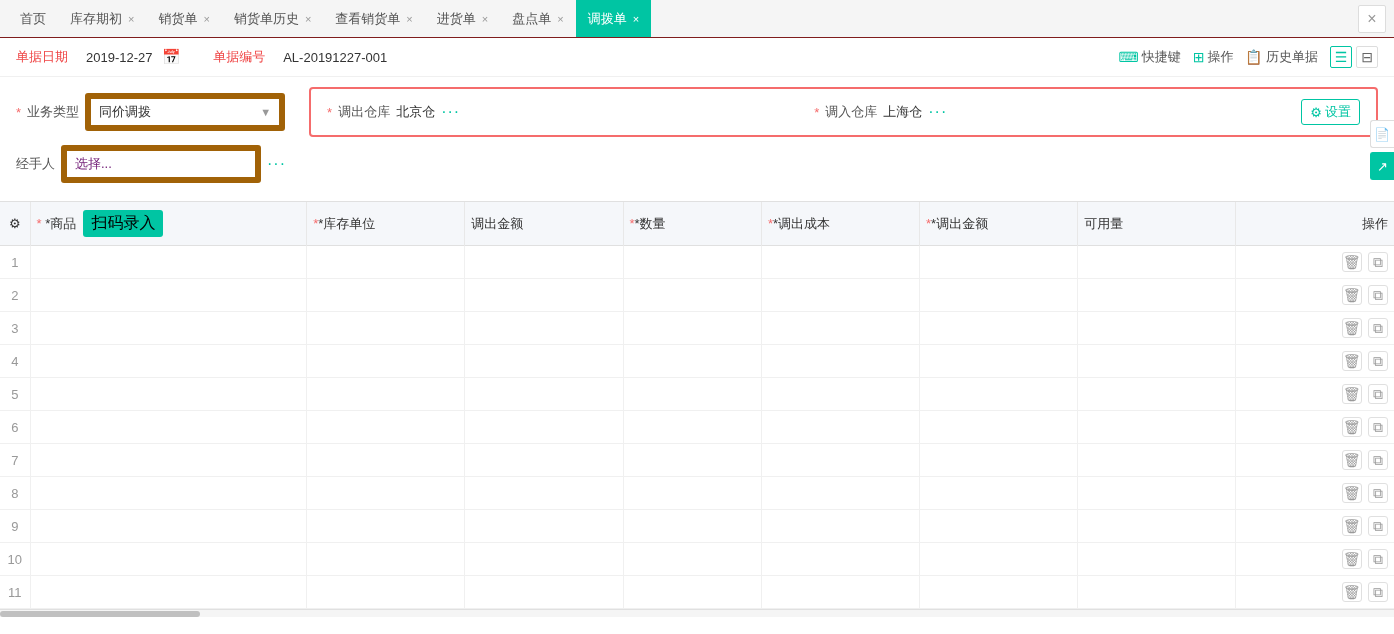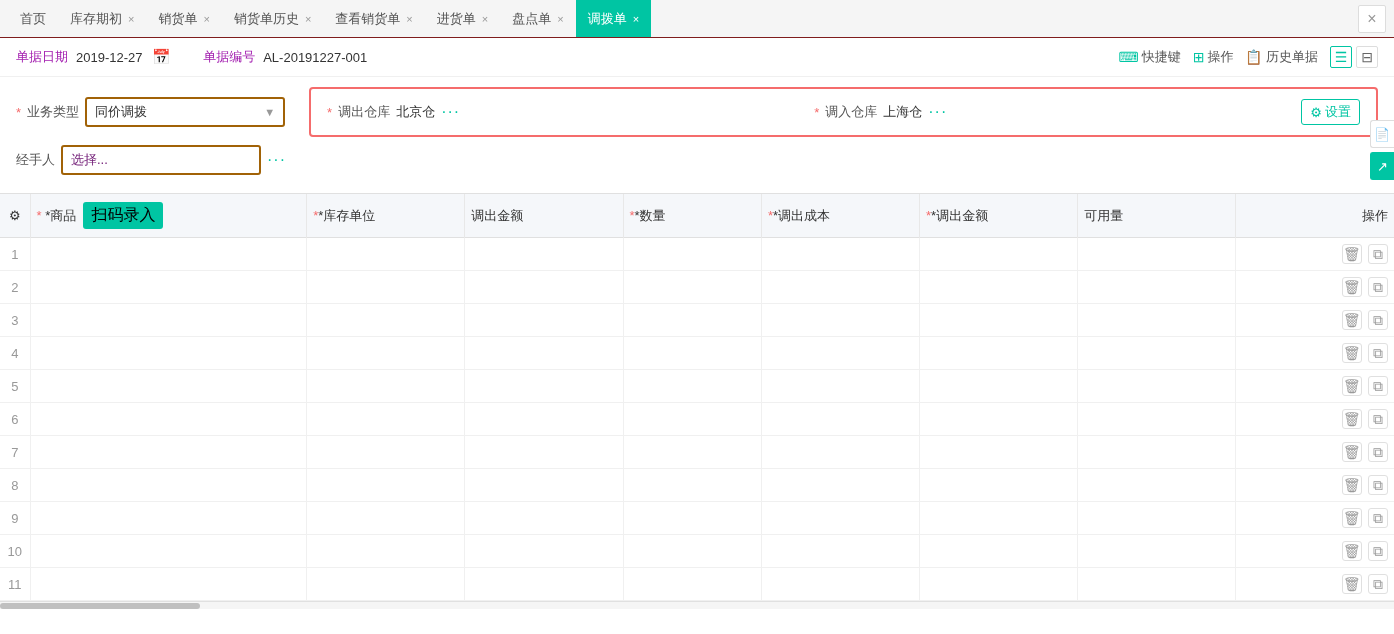--- a/index.html
+++ b/index.html
@@ -56,26 +56,27 @@
     .toolbar {
       display: flex;
       align-items: center;
       padding: 8px 16px;
       gap: 8px;
       border-bottom: 1px solid #f0f0f0;
       background: #fff;
     }
     .toolbar-label {
       font-size: 13px;
-      color: #a21caf;
+      color: #ef4444;
     }
     .toolbar-value {
       font-size: 13px;
       color: #333;
       font-weight: 500;
+      margin-left: 10px;
     }
     .calendar-icon {
       color: #00c5a3;
       cursor: pointer;
       font-size: 15px;
       margin-left: 2px;
     }
     .toolbar-sep {
       margin: 0 8px;
       color: #ccc;
@@ -150,21 +151,21 @@
       font-size: 13px;
     }
     .field-value {
       color: #333;
       font-size: 13px;
     }
     .field-select {
       display: flex;
       align-items: center;
       gap: 4px;
-      border: 2px solid #a16207;
+      border: 6px solid #a16207;
       padding: 4px 8px;
       border-radius: 3px;
       min-width: 180px;
       cursor: pointer;
       background: #fff;
     }
     .field-select-text { flex: 1; font-size: 13px; color: #333; }
     .field-select-arrow { color: #999; font-size: 11px; }
     .field-more { color: #00c5a3; cursor: pointer; font-size: 16px; letter-spacing: 1px; }
 

